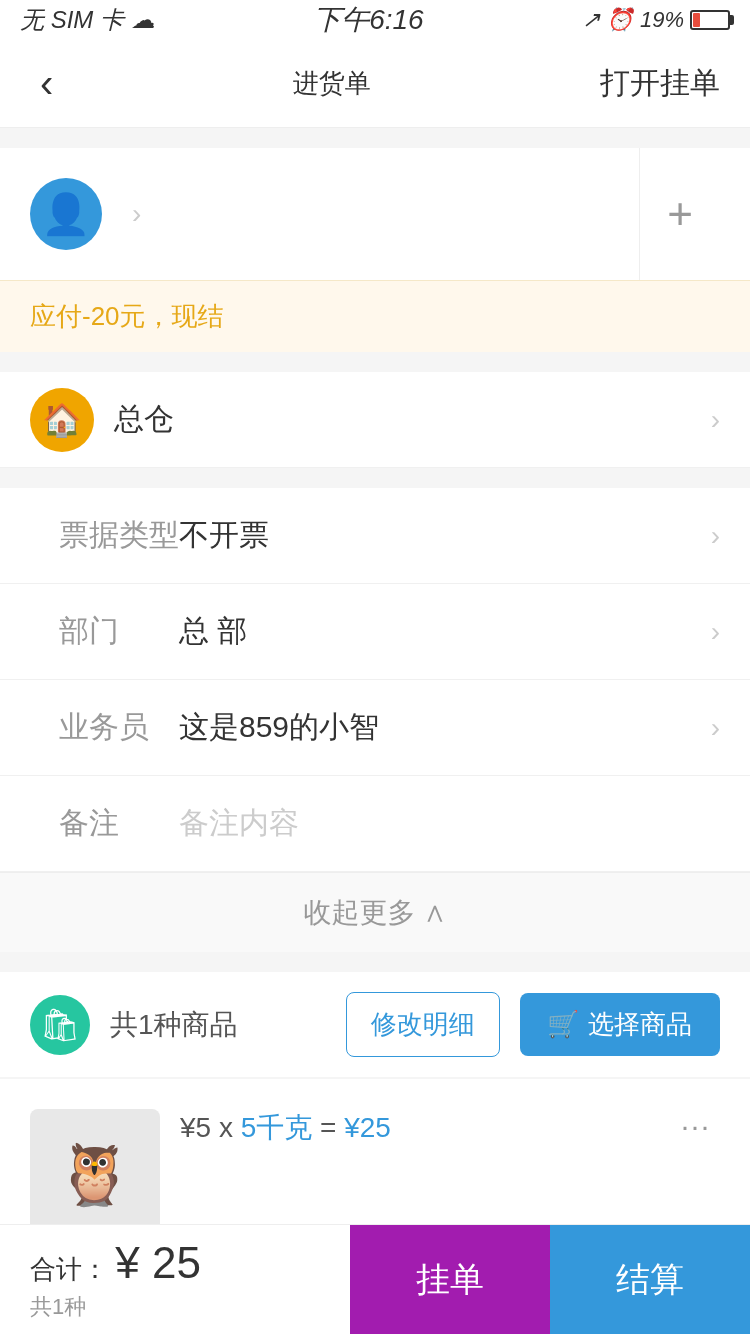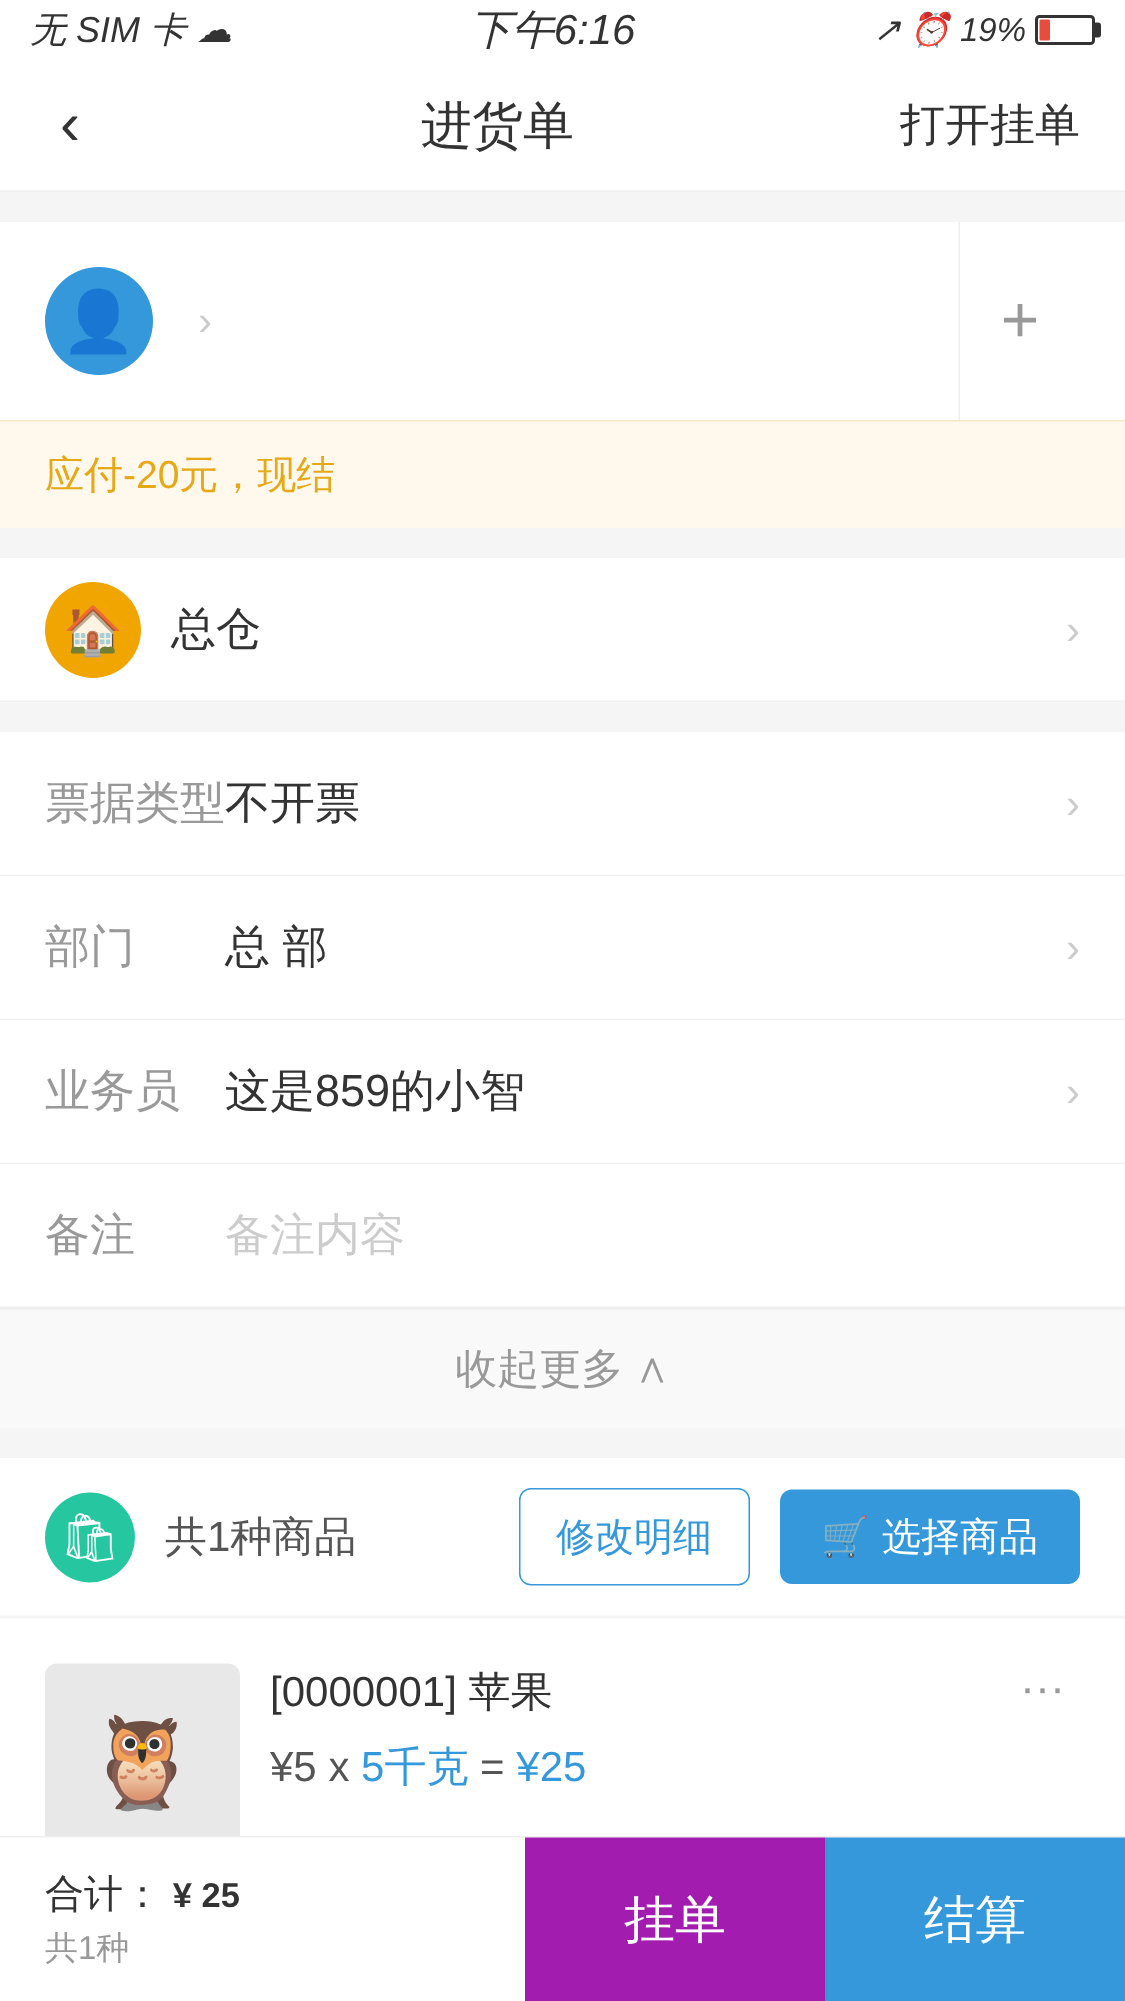--- a/index.html
+++ b/index.html
@@ -69,21 +69,21 @@
       padding: 0 30px;
       border-bottom: 1px solid #eee;
     }
     .nav-back {
       font-size: 40px;
       color: #333;
       cursor: pointer;
       padding: 10px;
     }
     .nav-title {
-      font-size: 34px;
+      font-size: 26px;
       font-weight: 500;
       color: #333;
     }
     .nav-action {
       font-size: 30px;
       color: #333;
       cursor: pointer;
     }
 
     
@@ -169,20 +169,21 @@
       justify-content: center;
       margin-right: 20px;
       flex-shrink: 0;
     }
     .row-item-icon span { font-size: 32px; }
     .row-label {
       font-size: 30px;
       color: #999;
       width: 120px;
       flex-shrink: 0;
+      margin-left: 29px;
     }
     .row-value {
       font-size: 30px;
       color: #333;
       flex: 1;
     }
     .row-value.placeholder {
       color: #ccc;
     }
     .row-chevron {
@@ -318,22 +319,22 @@
       display: flex;
       flex-direction: column;
       justify-content: center;
       padding: 0 30px;
     }
     .bottom-total-label {
       font-size: 26px;
       color: #333;
     }
     .bottom-total-label span.amount {
-      font-size: 23px;
-      font-weight: bold;
+      font-size: 44px;
+      font-weight: normal;
     }
     .bottom-total-sub {
       font-size: 22px;
       color: #999;
       margin-top: 4px;
     }
     .bottom-btn {
       width: 200px;
       display: flex;
       align-items: center;
@@ -433,24 +434,20 @@
     <span>🛒</span>
     <span>选择商品</span>
   </button>
 </div>
 
 <div class="product-card">
   <div class="product-thumb">
     <span class="product-thumb-icon">🦉</span>
   </div>
   <div class="product-info">
-    <div class="product-name">
-      <span>[0000001]</span>
-      <span>苹果</span>
-    </div>
     <div class="product-price">
       <span>¥5</span>
       <span> x </span>
       <span class="highlight">5千克</span>
       <span> = </span>
       <span class="highlight">¥25</span>
     </div>
   </div>
   <div class="product-more">···</div>
 </div>

